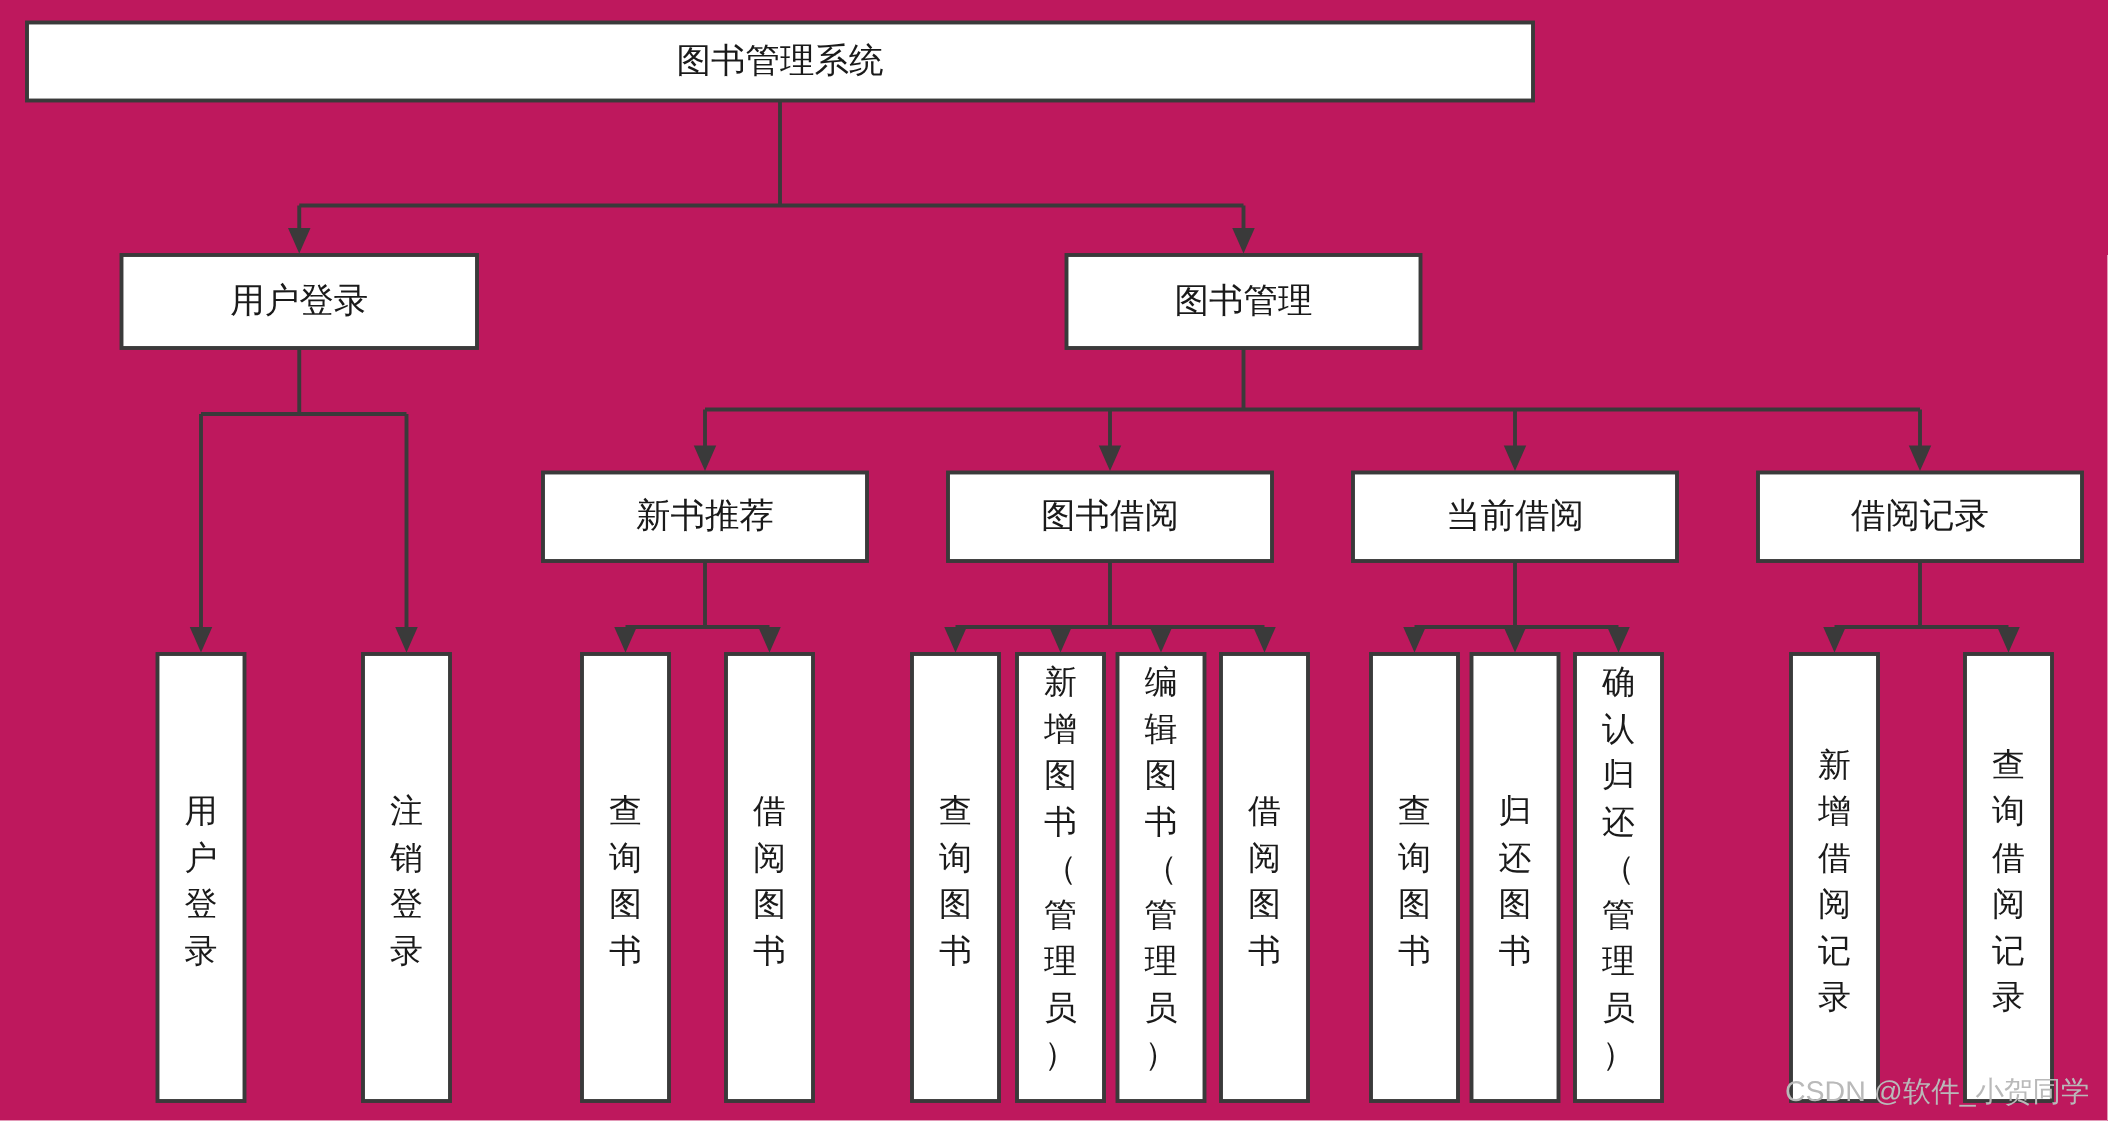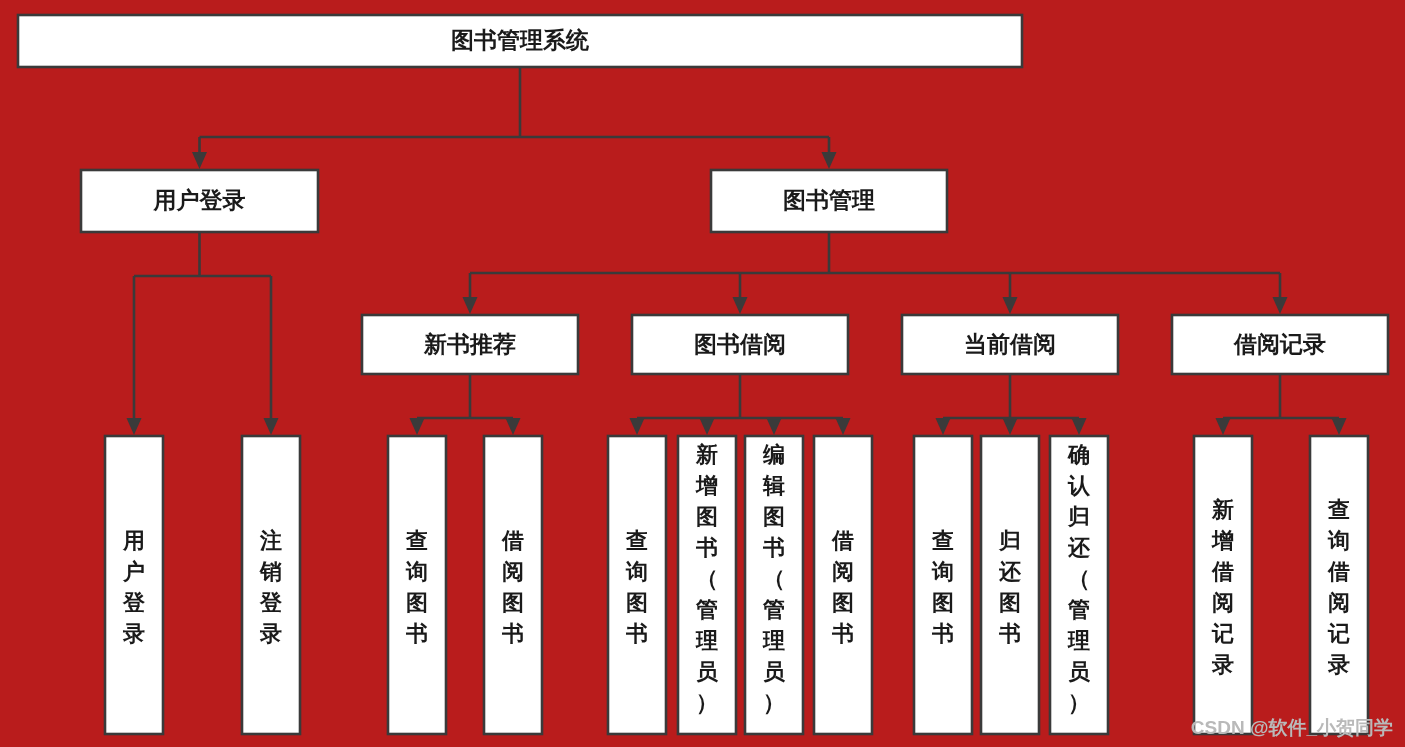--- a/index.html
+++ b/index.html
@@ -7,23 +7,22 @@
     padding: 0;
     background: #ffffff;
   }
   body {
     font-family: "Liberation Sans", "DejaVu Sans", sans-serif;
   }
   #diagram-root {
     position: relative;
     width: 1405px;
     height: 747px;
-    background: #b91c1c;
+    background: #be185d;
     overflow: hidden;
-    font-weight: bold;
   }
   svg.diagram-canvas {
     position: absolute;
     top: 0;
     left: 0;
     width: 1405px;
     height: 747px;
   }
   .node-rect {
     fill: #ffffff;

